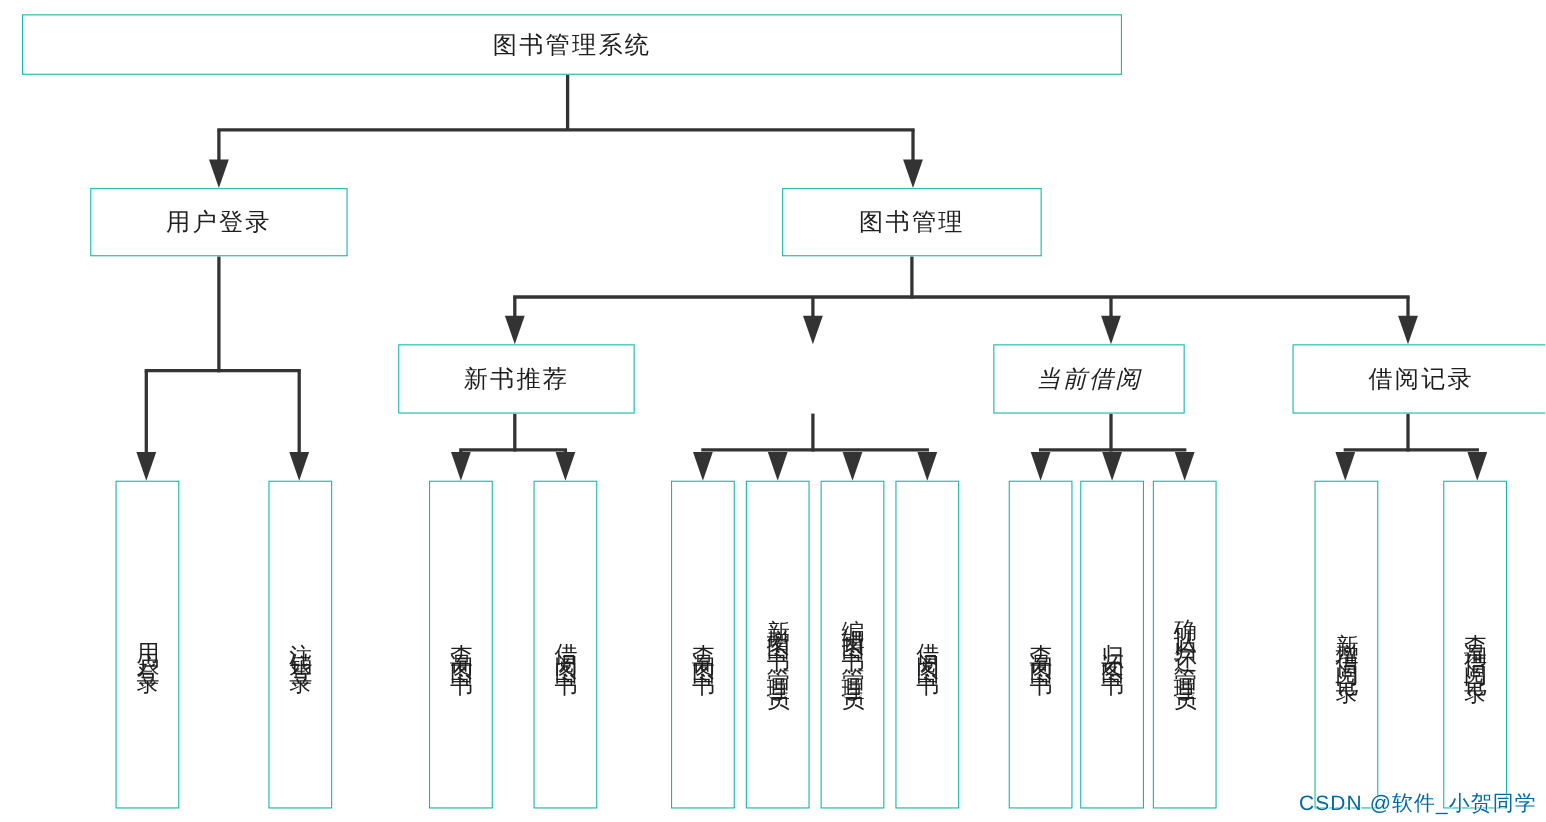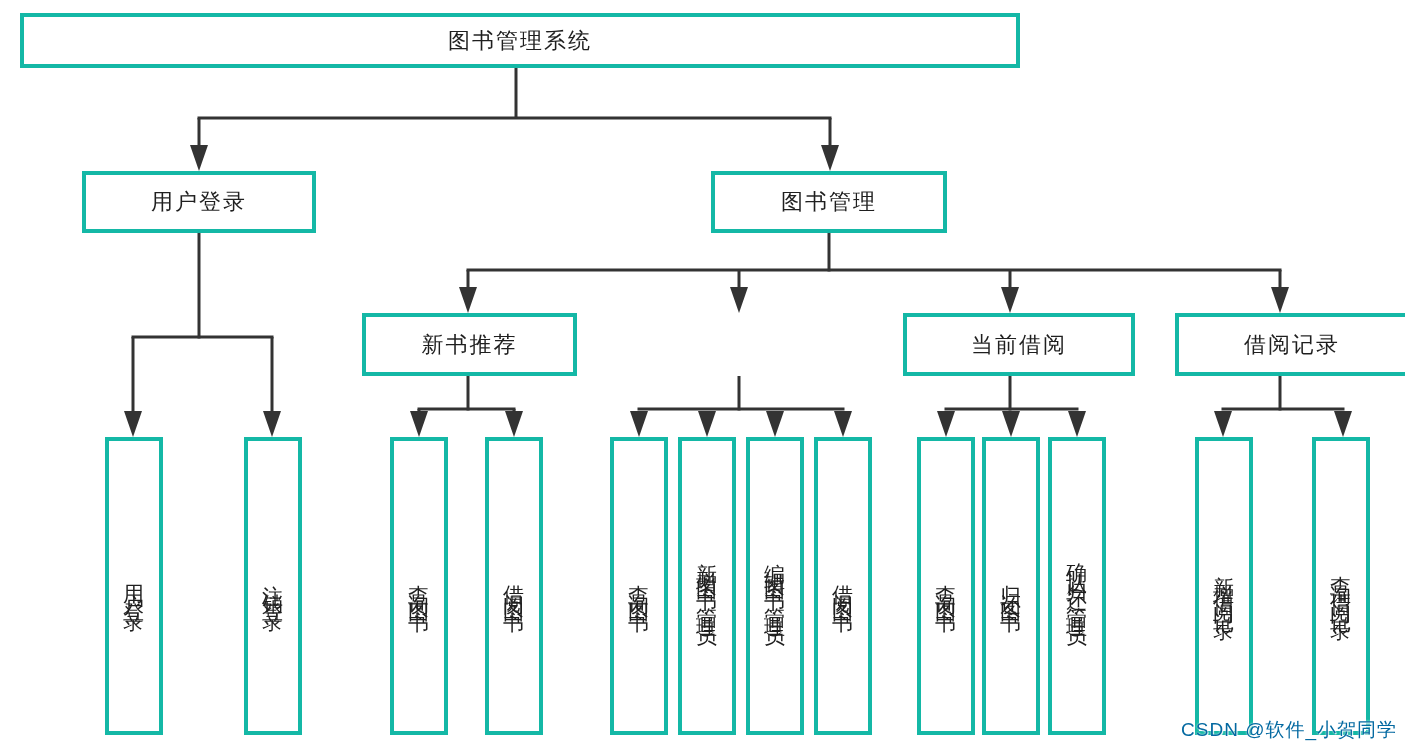--- a/index.html
+++ b/index.html
@@ -17,21 +17,21 @@
   }
   svg.connectors {
     position: absolute;
     left: 0; top: 0;
     width: 1405px;
     height: 747px;
   }
   .box {
     position: absolute;
     box-sizing: border-box;
-    border: 4px solid #14b8a6;
+    border: 1px solid #14b8a6;
     background: #ffffff;
     display: flex;
     align-items: center;
     justify-content: center;
     color: #1f1f1f;
   }
   .hlabel {
     font-size: 22px;
     letter-spacing: 2px;
     white-space: nowrap;
@@ -133,21 +133,21 @@
   <div class="box" style="left:82px; top:171px; width:234px; height:62px;">
     <span class="hlabel">用户登录</span>
   </div>
   <div class="box" style="left:362px; top:313px; width:215px; height:63px;">
     <span class="hlabel">新书推荐</span>
   </div>
 
   <div class="box" style="left:711px; top:171px; width:236px; height:62px;">
     <span class="hlabel">图书管理</span>
   </div>
-  <div class="box" style="left:903px; top:313px; width:232px; height:63px;">
+  <div class="box" style="left:903px; top:313px; width:174px; height:63px;font-style:italic;">
     <span class="hlabel">当前借阅</span>
   </div>
   <div class="box" style="left:1175px; top:313px; width:234px; height:63px;">
     <span class="hlabel">借阅记录</span>
   </div>
 
   <div class="box leaf" style="left:105px; top:437px; width:58px; height:298px;">
     <span class="vtext">用户登录</span>
   </div>
   <div class="box leaf" style="left:244px; top:437px; width:58px; height:298px;">

